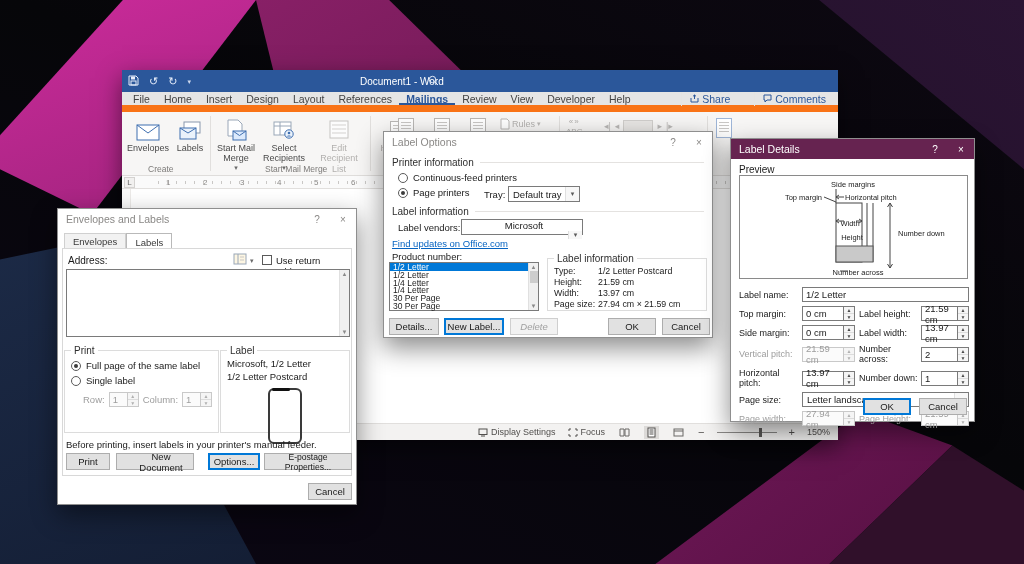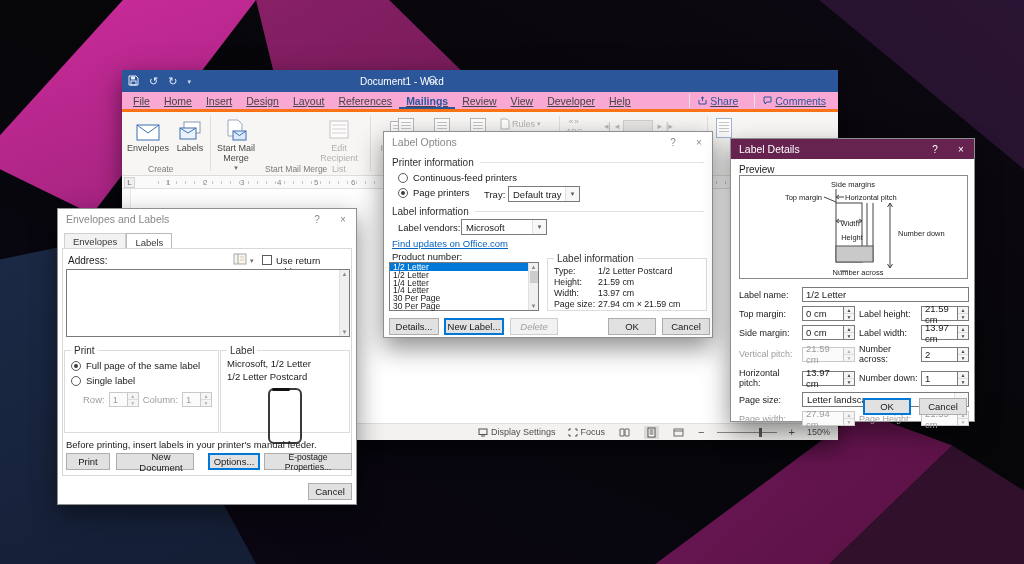--- a/index.html
+++ b/index.html
@@ -19,24 +19,24 @@
   
   #word { position:absolute; left:122px; top:70px; width:716px; height:370px; background:#fff; box-shadow:0 8px 22px rgba(0,0,0,.5); display:flex; flex-direction:column; font-size:10.5px; }
   .titlebar { height:22px; background:#2b579a; color:#fff; display:flex; align-items:center; font-size:10px; padding:0 6px; flex:0 0 auto; }
   .qat { display:flex; align-items:center; gap:10px; }
   .ticon { color:#e8eefb; font-size:11px; line-height:1; }
   .tb-title { position:absolute; left:238px; color:#fff; font-size:10px; }
   .tb-right { margin-left:auto; display:flex; align-items:center; gap:14px; }
   .avatar { width:15px; height:15px; border-radius:50%; background:radial-gradient(circle at 35% 35%, #cfe8e4 0 35%, #1f6f68 36% 75%, #0e4a46 76%); border:1px solid #cdd9ef; }
   .wbtn { width:16px; text-align:center; font-size:10px; }
 
-  .menubar { height:20px; background:#f9a8d4; display:flex; align-items:center; padding:0 4px; font-size:10.5px; color:#444; border-bottom:3px solid #f97316; flex:0 0 auto;text-decoration:underline; }
+  .menubar { height:20px; background:#e5e5e5; display:flex; align-items:center; padding:0 4px; font-size:10.5px; color:#444; border-bottom:7px solid #f97316; flex:0 0 auto; }
   .mtab { padding:0 7px; height:100%; display:flex; align-items:center; }
   .mtab.active { color:#2b579a; font-weight:bold; box-shadow:inset 0 -2px 0 #2b579a; }
-  .menu-right { margin-left:auto; display:flex; align-items:center; gap:8px; color:#2b579a; }
+  .menu-right { margin-left:auto; display:flex; align-items:center; gap:16px; color:#2b579a; }
   .mr-item { display:flex; align-items:center; gap:3px; padding:0 8px; border-left:1px solid #e5e4e2; height:14px; }
 
   .ribbon { height:64px; background:#f7f6f5; border-bottom:1px solid #dfdddb; position:relative; flex:0 0 auto; }
   .rbig { position:absolute; top:3px; width:44px; display:flex; flex-direction:column; align-items:center; font-size:9px; color:#4a4a4a; text-align:center; line-height:1.15; }
   .rbig .ric { height:26px; display:flex; align-items:flex-end; margin-bottom:2px; }
   .rbig.dis { color:#b2b0ae; }
   .gname { position:absolute; bottom:1px; font-size:8.5px; color:#7c7a78; }
   .rdiv { position:absolute; top:4px; bottom:4px; width:1px; background:#e1dfdd; }
   .caret { font-size:7px; color:#6a6a6a; }
   .rsmall { position:absolute; font-size:9px; color:#b2b0ae; display:flex; align-items:center; gap:2px; }
@@ -203,20 +203,34 @@
       <span class="ric">
         <svg width="22" height="22" viewBox="0 0 22 22">
             <path d="M3 1h10l4 4v12H3z" fill="#fff" stroke="#9aa7b8"></path>
             <rect x="8" y="12" width="13" height="9" fill="#dceafc" stroke="#3f6fb0"></rect>
             <path d="M8 12l6.5 4.5L21 12" fill="none" stroke="#3f6fb0"></path>
           </svg>
       </span>
       <span>Start Mail Merge</span>
       <span class="caret">▾</span>
     </div>
+    <div class="rbig" style="left:140px;">
+      <span class="ric">
+        <svg width="22" height="22" viewBox="0 0 22 22">
+            <rect x="1" y="3" width="17" height="13" fill="#fff" stroke="#9aa7b8"></rect>
+            <line x1="1" y1="7" x2="18" y2="7" stroke="#9aa7b8"></line>
+            <line x1="7" y1="3" x2="7" y2="16" stroke="#9aa7b8"></line>
+            <circle cx="16" cy="15" r="4.2" fill="#eaf2fb" stroke="#3f6fb0"></circle>
+            <circle cx="16" cy="14" r="1.3" fill="#3f6fb0"></circle>
+            <path d="M13.8 17.5c.4-1.5 4-1.5 4.4 0" fill="#3f6fb0"></path>
+          </svg>
+      </span>
+      <span>Select Recipients</span>
+      <span class="caret">▾</span>
+    </div>
     <div class="rbig dis" style="left:190px; width:54px;">
       <span class="ric">
         <svg width="22" height="22" viewBox="0 0 22 22">
             <rect x="2" y="2" width="18" height="17" fill="#fcfcfc" stroke="#c6c4c2"></rect>
             <line x1="4" y1="6" x2="18" y2="6" stroke="#d3d1cf"></line>
             <line x1="4" y1="10" x2="18" y2="10" stroke="#d3d1cf"></line>
             <line x1="4" y1="14" x2="18" y2="14" stroke="#d3d1cf"></line>
           </svg>
       </span>
       <span>Edit Recipient List</span>
@@ -432,21 +446,21 @@
   <div class="combo" style="position:absolute; left:124px; top:54px; width:72px;">
     <span>Default tray</span>
     <span class="arr">▾</span>
   </div>
 
   <div class="sect" style="position:absolute; left:8px; right:8px; top:74px; font-size:10px;">
     <span>Label information</span>
       <span class="rule"></span>
   </div>
   <span style="position:absolute; left:14px; top:90px; font-size:9.5px;">Label vendors:</span>
-  <div class="combo" style="position:absolute; left:77px; top:87px; width:86px;">
+  <div class="combo" style="position:absolute; left:77px; top:87px; width:122px;flex-direction:column;">
     <span>Microsoft</span>
     <span class="arr">▾</span>
   </div>
 
   <a class="link" style="position:absolute; left:8px; top:106px;">Find updates on Office.com</a>
 
   <span style="position:absolute; left:8px; top:119px; font-size:9.5px;">Product number:</span>
   <div class="listbox" style="position:absolute; left:5px; top:130px; width:150px; height:49px;">
     <div class="li sel">1/2 Letter</div>
     <div class="li">1/2 Letter</div>

